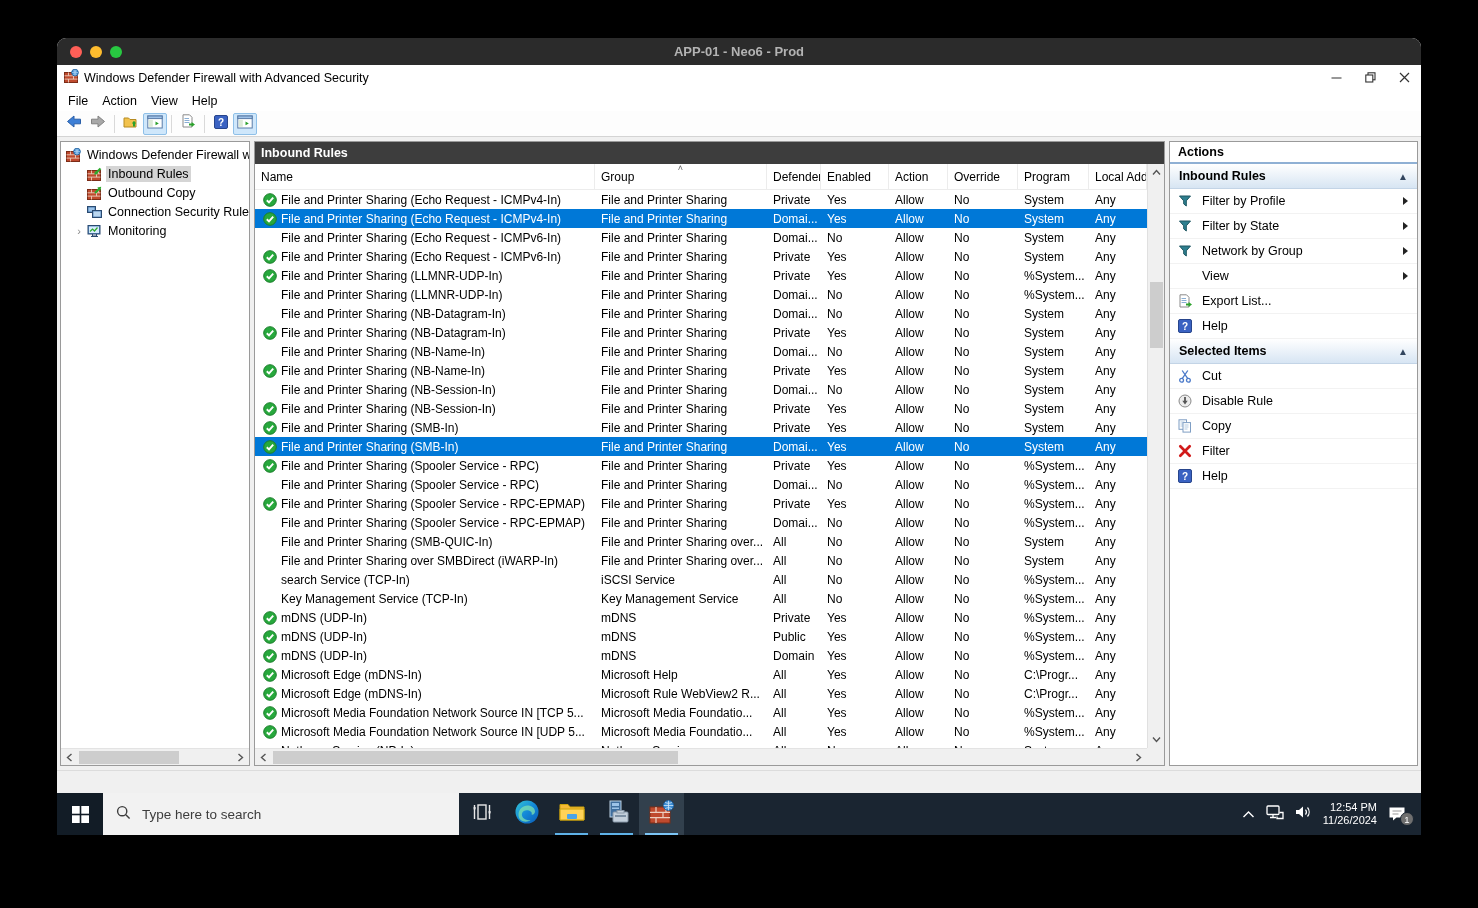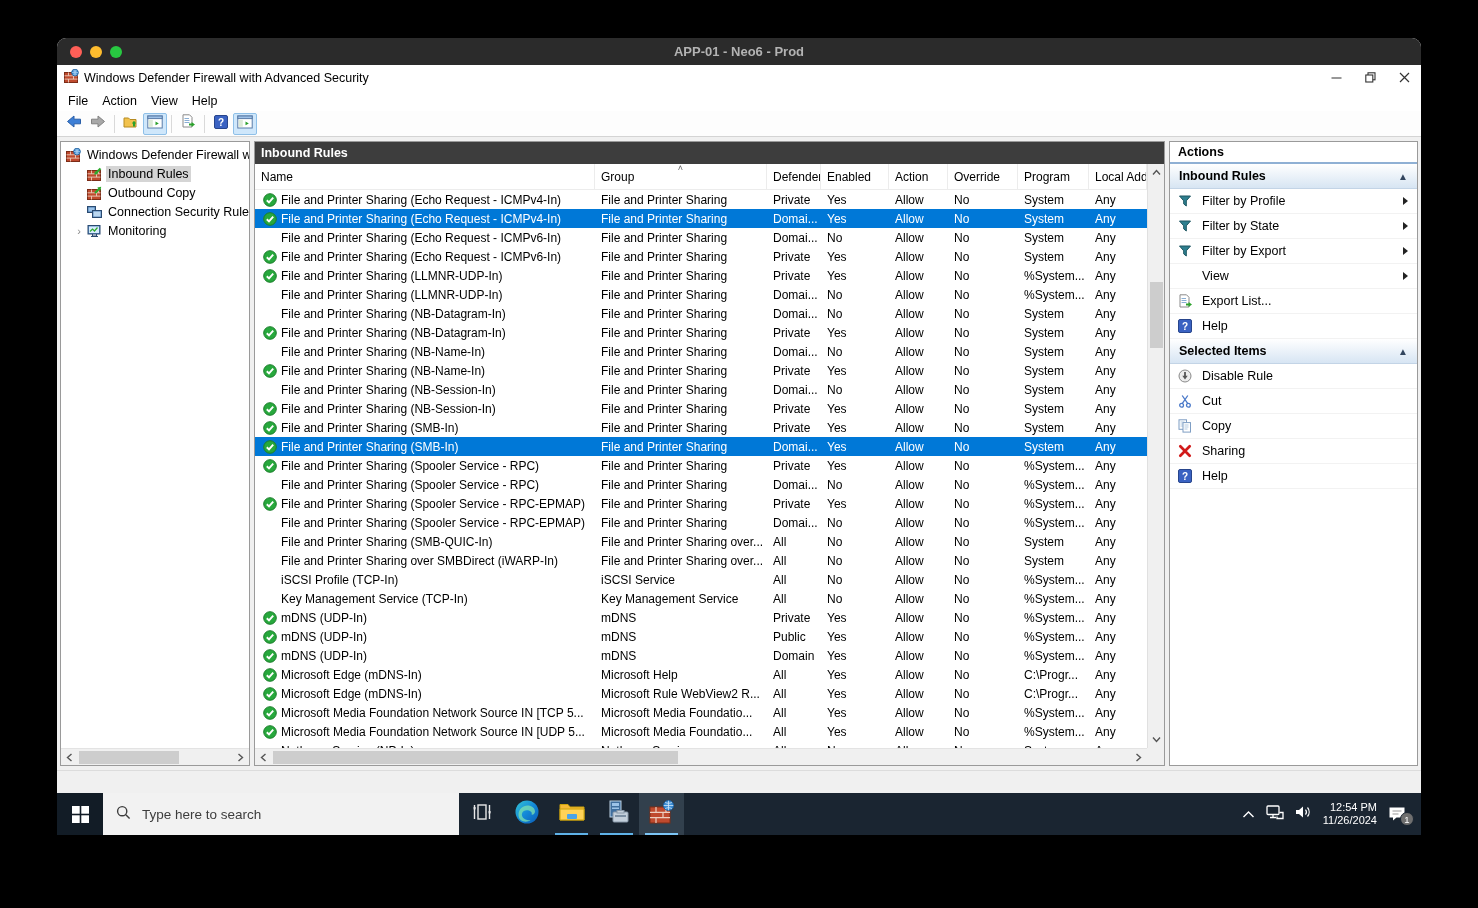--- a/index.html
+++ b/index.html
@@ -588,21 +588,21 @@
                   <div class="cell" style="flex: 0 0 54px; width: 54px;"><span style="overflow: hidden; white-space: nowrap;">All</span></div>
                   <div class="cell" style="flex: 0 0 68px; width: 68px;"><span style="overflow: hidden; white-space: nowrap;">No</span></div>
                   <div class="cell" style="flex: 0 0 59px; width: 59px;"><span style="overflow: hidden; white-space: nowrap;">Allow</span></div>
                   <div class="cell" style="flex: 0 0 70px; width: 70px;"><span style="overflow: hidden; white-space: nowrap;">No</span></div>
                   <div class="cell" style="flex: 0 0 71px; width: 71px;"><span style="overflow: hidden; white-space: nowrap;">System</span></div>
                   <div class="cell" style="flex: 1 1 0%; min-width: 0px;"><span style="overflow: hidden; white-space: nowrap;">Any</span></div>
                 </div>
                 <div class="row">
                   <div class="cell name-cell" style="flex: 0 0 340px; width: 340px;">
                     <span class="rico"></span>
-                    <span style="overflow: hidden; white-space: nowrap;">iSCSI Profile (TCP-In)</span>
+                    <span style="overflow: hidden; white-space: nowrap;">search Service (TCP-In)</span>
                   </div>
                   <div class="cell" style="flex: 0 0 172px; width: 172px;"><span style="overflow: hidden; white-space: nowrap;">iSCSI Service</span></div>
                   <div class="cell" style="flex: 0 0 54px; width: 54px;"><span style="overflow: hidden; white-space: nowrap;">All</span></div>
                   <div class="cell" style="flex: 0 0 68px; width: 68px;"><span style="overflow: hidden; white-space: nowrap;">No</span></div>
                   <div class="cell" style="flex: 0 0 59px; width: 59px;"><span style="overflow: hidden; white-space: nowrap;">Allow</span></div>
                   <div class="cell" style="flex: 0 0 70px; width: 70px;"><span style="overflow: hidden; white-space: nowrap;">No</span></div>
                   <div class="cell" style="flex: 0 0 71px; width: 71px;"><span style="overflow: hidden; white-space: nowrap;">%System...</span></div>
                   <div class="cell" style="flex: 1 1 0%; min-width: 0px;"><span style="overflow: hidden; white-space: nowrap;">Any</span></div>
                 </div>
                 <div class="row">
@@ -801,21 +801,21 @@
               </span>
               <span>Filter by State</span>
               <span class="submenu-arrow"></span>
             </div>
             <div class="action-item">
               <span class="aico">
                 <svg width="14" height="14" viewBox="0 0 14 14">
                   <path d="M1.5 2h11L8.3 6.8V12L5.7 9.9V6.8Z" fill="#2e7f8f" stroke="#1d5560"></path>
                 </svg>
               </span>
-              <span>Filter by Export</span>
+              <span>Network by Group</span>
               <span class="submenu-arrow"></span>
             </div>
             <div class="action-item">
               <span class="aico"></span>
               <span>View</span>
               <span class="submenu-arrow"></span>
             </div>
             <div class="action-item">
               <span class="aico">
                 <svg width="15" height="15" viewBox="0 0 15 15">
@@ -834,56 +834,56 @@
                 </svg>
               </span>
               <span>Help</span>
             </div>
             <div class="section-header">
               <span>Selected Items</span>
               <span class="collapse-arrow">▲</span>
             </div>
             <div class="action-item">
               <span class="aico">
+                <svg width="14" height="14" viewBox="0 0 14 14" fill="none">
+                  <path d="M4.2 1.5 9.8 9.6M9.8 1.5 4.2 9.6" stroke="#4a79c9" stroke-width="1.3"></path>
+                  <circle cx="3.6" cy="11.2" r="1.9" stroke="#4a79c9" stroke-width="1.3"></circle>
+                  <circle cx="10.4" cy="11.2" r="1.9" stroke="#4a79c9" stroke-width="1.3"></circle>
+                </svg>
+              </span>
+              <span>Cut</span>
+            </div>
+            <div class="action-item">
+              <span class="aico">
                 <svg width="14" height="14" viewBox="0 0 14 14">
                   <circle cx="7" cy="7" r="6" fill="#ececec" stroke="#8a8a8a"></circle>
                   <path d="M7 3v4.3" stroke="#555" stroke-width="1.8"></path>
                   <path d="M4.3 6.8h5.4L7 10.6Z" fill="#555"></path>
                 </svg>
               </span>
               <span>Disable Rule</span>
-            </div>
-            <div class="action-item">
-              <span class="aico">
-                <svg width="14" height="14" viewBox="0 0 14 14" fill="none">
-                  <path d="M4.2 1.5 9.8 9.6M9.8 1.5 4.2 9.6" stroke="#4a79c9" stroke-width="1.3"></path>
-                  <circle cx="3.6" cy="11.2" r="1.9" stroke="#4a79c9" stroke-width="1.3"></circle>
-                  <circle cx="10.4" cy="11.2" r="1.9" stroke="#4a79c9" stroke-width="1.3"></circle>
-                </svg>
-              </span>
-              <span>Cut</span>
             </div>
             <div class="action-item">
               <span class="aico">
                 <svg width="14" height="14" viewBox="0 0 14 14">
                   <rect x="1" y="0.8" width="7.5" height="9.5" fill="#fff" stroke="#7f9ec4"></rect>
                   <path d="M2.5 3h4M2.5 5h4M2.5 7h3" stroke="#aac4de" stroke-width="0.9"></path>
                   <rect x="5" y="3.6" width="7.5" height="9.5" fill="#fff" stroke="#7f9ec4"></rect>
                   <path d="M6.5 6h4M6.5 8h4M6.5 10h3" stroke="#aac4de" stroke-width="0.9"></path>
                 </svg>
               </span>
               <span>Copy</span>
             </div>
             <div class="action-item">
               <span class="aico">
                 <svg width="14" height="14" viewBox="0 0 14 14">
                   <path d="M2.3 2.3 11.7 11.7M11.7 2.3 2.3 11.7" stroke="#d11a1a" stroke-width="2.7" stroke-linecap="round"></path>
                 </svg>
               </span>
-              <span>Sharing</span>
+              <span>Filter</span>
             </div>
             <div class="action-item">
               <span class="aico">
                 <svg width="14" height="14" viewBox="0 0 14 14">
                   <rect x="0.5" y="0.5" width="13" height="13" rx="1.5" fill="#3a62c2" stroke="#27458c"></rect>
                   <text x="7" y="10.6" text-anchor="middle" font-size="10" font-weight="bold" fill="#fff" font-family="Liberation Sans, sans-serif">?</text>
                 </svg>
               </span>
               <span>Help</span>
             </div>

